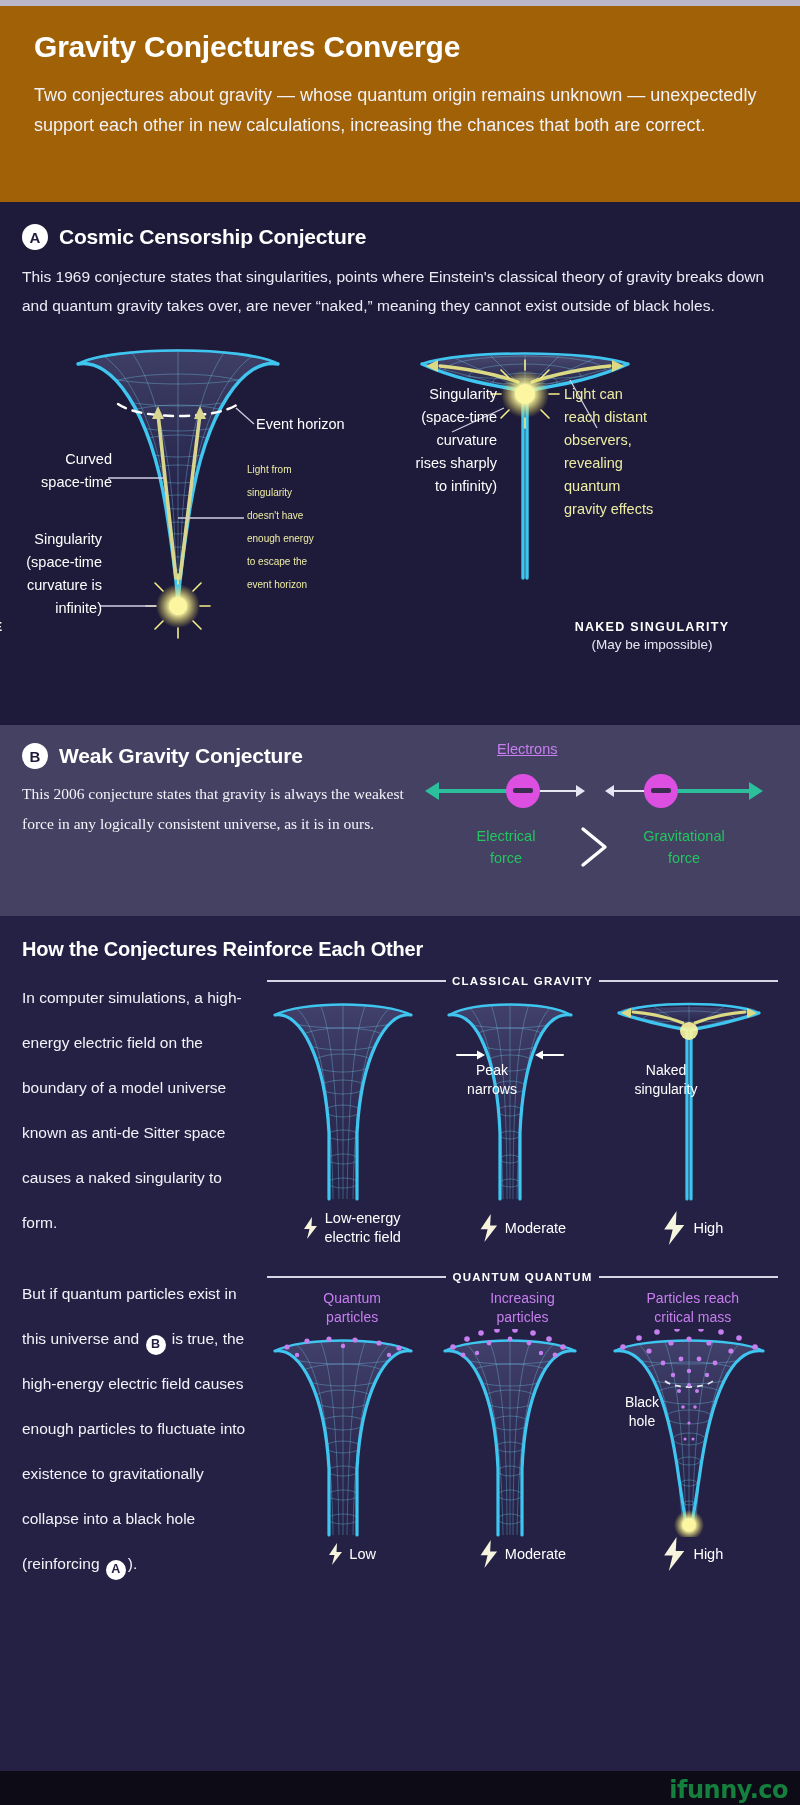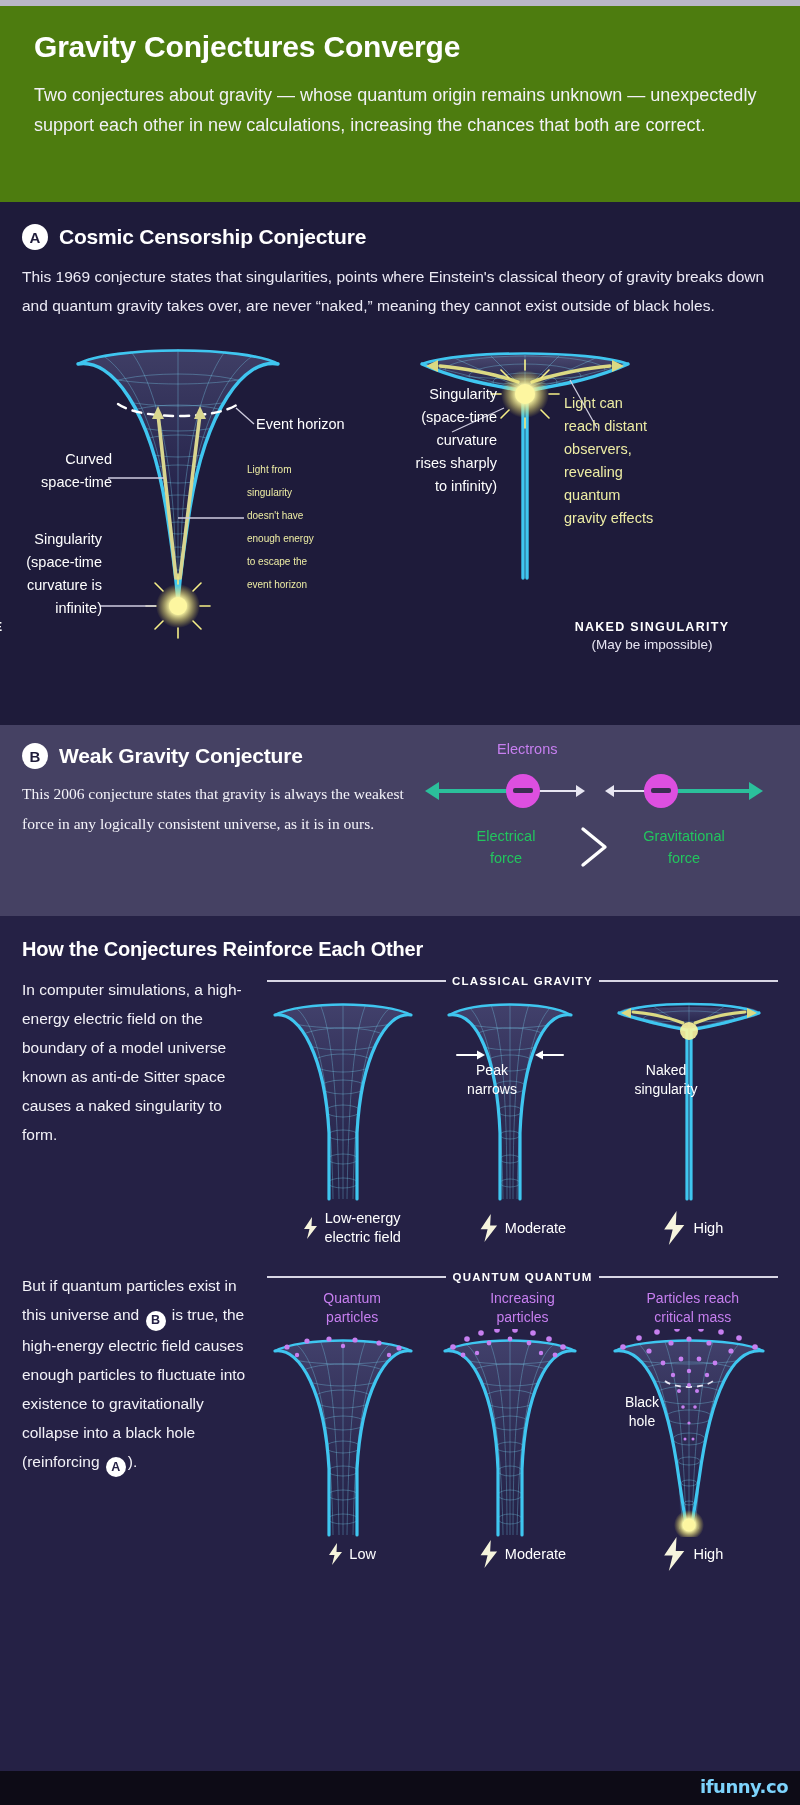--- a/index.html
+++ b/index.html
@@ -6,21 +6,21 @@
   html,body { background:#000; }
   body {
     width:800px; height:1805px;
     font-family:"Liberation Sans", sans-serif;
     color:#fff; overflow:hidden; position:relative;
   }
   .page { width:800px; height:1805px; position:relative; }
 
   
   .band { position:absolute; left:0; width:800px; }
-  .band-hero   { top:6px;    height:196px; background:#4d7c0f; }
+  .band-hero   { top:6px;    height:196px; background:#a16207; }
   .band-a      { top:202px;  height:523px; background:#1e1b3a; }
   .band-b      { top:725px;  height:191px; background:#454163; }
   .band-how    { top:916px;  height:855px; background:#252145; }
   .band-footer { top:1771px; height:34px;  background:#0d0b16; }
   .topline { position:absolute; top:0; left:0; width:800px; height:6px; background:#b9b7c8; }
 
   
   .hero-inner { padding:24px 34px 0 34px; }
   h1.hero-title {
     font-size:30px; font-weight:700; letter-spacing:-0.2px;
@@ -63,21 +63,21 @@
   .sec-b-inner { padding:18px 22px 0 22px; display:flex; gap:6px; }
   .b-left { width:385px; }
   p.body-b { font-size:15.5px; line-height:30px; color:#f4f3f9; margin-top:10px;font-family:Liberation Serif, serif; }
   .b-right { flex:1; position:relative; height:135px; }
 
   
   .how-inner { padding:22px 22px 0 22px; }
   h2.how-title { font-size:20px; font-weight:700; letter-spacing:-0.2px; }
   .how-row { display:flex; margin-top:14px; }
   .how-text { width:245px; padding-right:10px; }
-  .how-text p { font-size:15.5px; line-height:29px; color:#f3f2f8; }
+  .how-text p { font-size:15.5px; line-height:45px; color:#f3f2f8; }
   .how-diagram { flex:1; position:relative; }
 
   .rule-label {
     display:flex; align-items:center; gap:6px;
     font-size:11.5px; font-weight:700; letter-spacing:1.3px;
     color:#ffffff; white-space:nowrap;
   }
   .rule-label .ln { flex:1; height:1.5px; background:#d8d6e4; }
 
   .bolt-row { display:flex; margin-top:4px; }
@@ -89,21 +89,21 @@
     position:absolute; text-align:center; font-size:14px; line-height:19px;
   }
   .purple { color:#c77ff0; }
   .yellowtxt { color:#edeca4; }
   .tealtxt { color:#22c55e; }
   .whitetxt { color:#ffffff; }
 
   
   .wm {
     position:absolute; right:12px; top:1776px;
-    font-size:18px; font-weight:700; color:#7dd3fc;
+    font-size:24px; font-weight:700; color:#15803d;
     font-family:"DejaVu Sans", sans-serif; letter-spacing:-0.5px;
   }
 </style>
 </head>
 <body>
 
 <div class="page">
 
   <div class="topline"></div>
 
@@ -281,21 +281,21 @@
 to escape the
 event horizon</div>
 
       <div style="position:absolute; left:382px; top:55px; width:115px; text-align:right;
                   font-size:14.5px; line-height:23px; white-space:pre-line;">Singularity
 (space-time
 curvature
 rises sharply
 to infinity)</div>
 
-      <div class="yellowtxt" style="position:absolute; left:564px; top:64px; width:130px;
+      <div class="yellowtxt" style="position:absolute; left:564px; top:55px; width:130px;
                   font-size:14.5px; line-height:23px; white-space:pre-line;">Light can
 reach distant
 observers,
 revealing
 quantum
 gravity effects</div>
 
       <div class="cap" style="left:-444px; top:292px;">
         <div class="cap-title">BLACK HOLE</div>
         <div class="cap-sub">(Possible)</div>
@@ -333,21 +333,21 @@
             <path d="M192,48 l9,-6 l0,12 Z" fill="#e8e6f2"></path>
             <line x1="248" y1="48" x2="344" y2="48" stroke="#2bbf9b" stroke-width="4"></line>
             <path d="M350,48 l-14,-9 l0,18 Z" fill="#2bbf9b"></path>
             <circle cx="248" cy="48" r="17" fill="#dd4fe0"></circle>
             <rect x="238" y="45" width="20" height="5" rx="2" fill="#3b2d52"></rect>
           </g>
 
           <path d="M170,86 L192,104 L170,122" fill="none" stroke="#ffffff" stroke-width="3.4" stroke-linecap="round" stroke-linejoin="round"></path>
         </svg>
 
-        <div class="purple" style="position:absolute; left:84px; top:-2px; font-size:14.5px;">Electrons</div>
+        <div class="purple" style="position:absolute; left:84px; top:-2px; font-size:14.5px;text-decoration:underline;">Electrons</div>
 
         <div class="tealtxt" style="position:absolute; left:28px; top:82px; width:130px; text-align:center;
                     font-size:14.5px; line-height:22px; white-space:pre-line;">Electrical
 force</div>
 
         <div class="tealtxt" style="position:absolute; left:196px; top:82px; width:150px; text-align:center;
                     font-size:14.5px; line-height:22px; white-space:pre-line;">Gravitational
 force</div>
       </div>
     </div>

